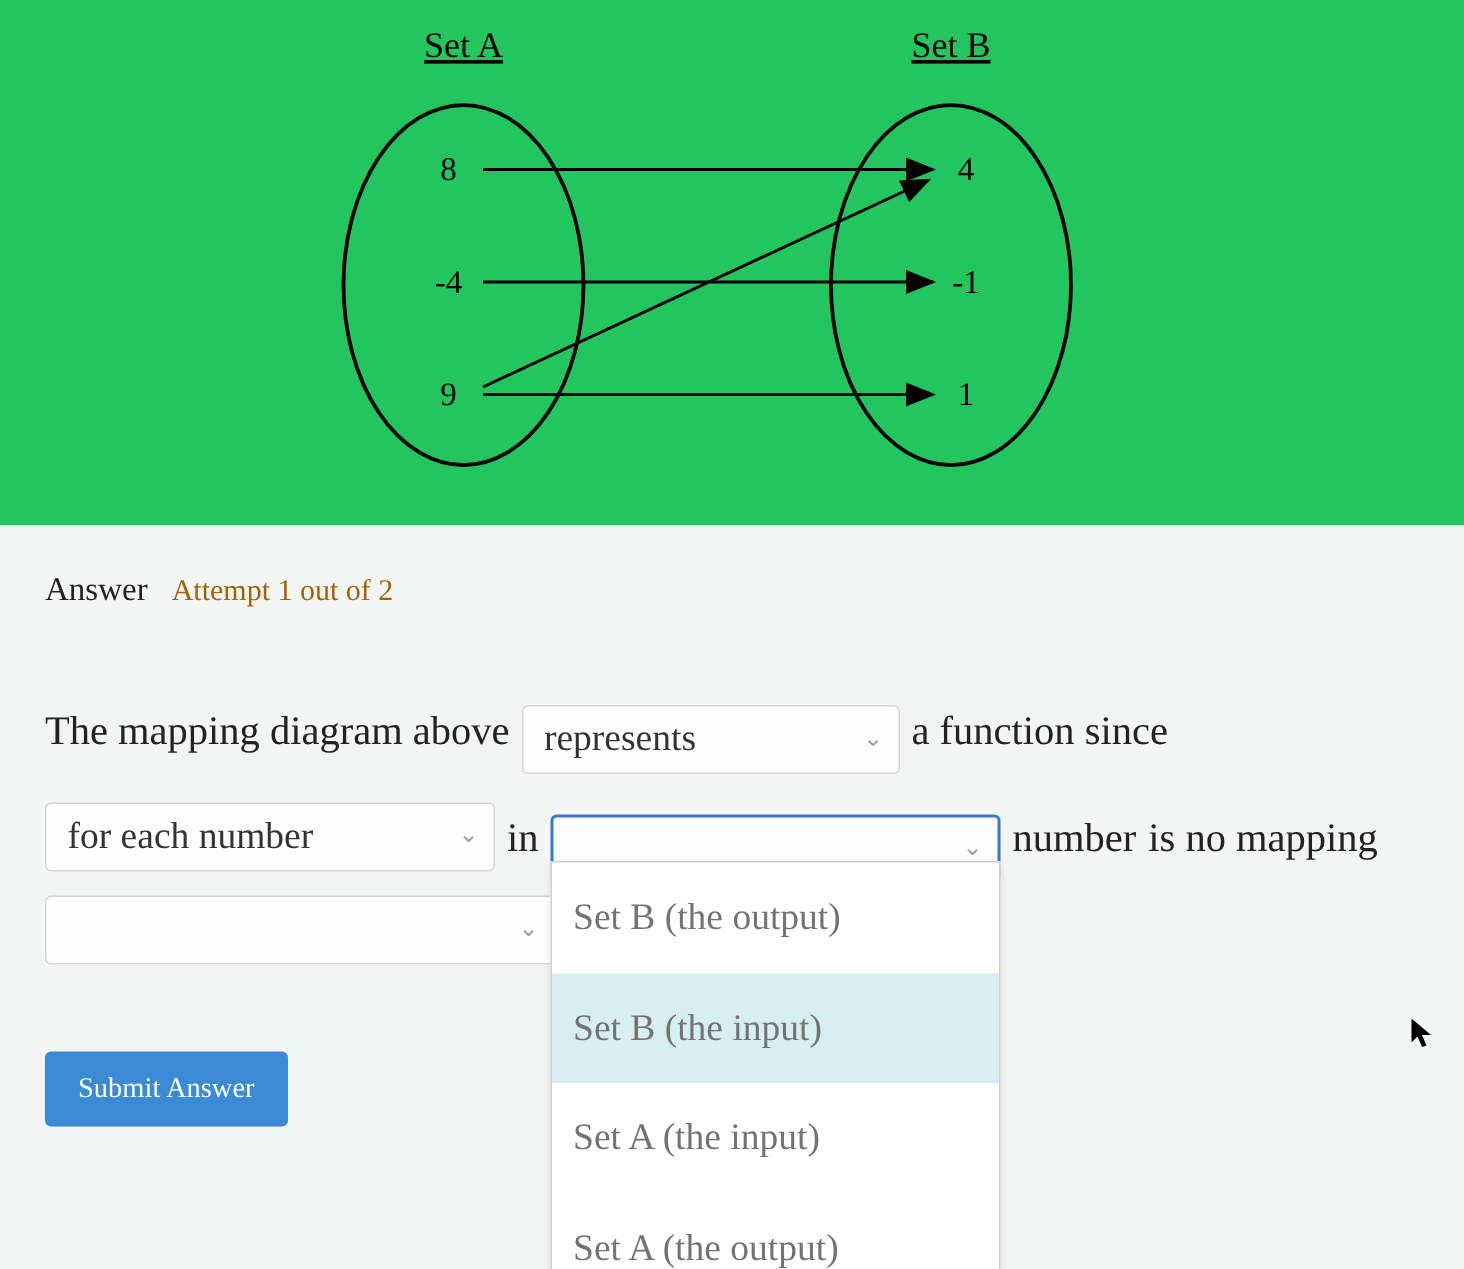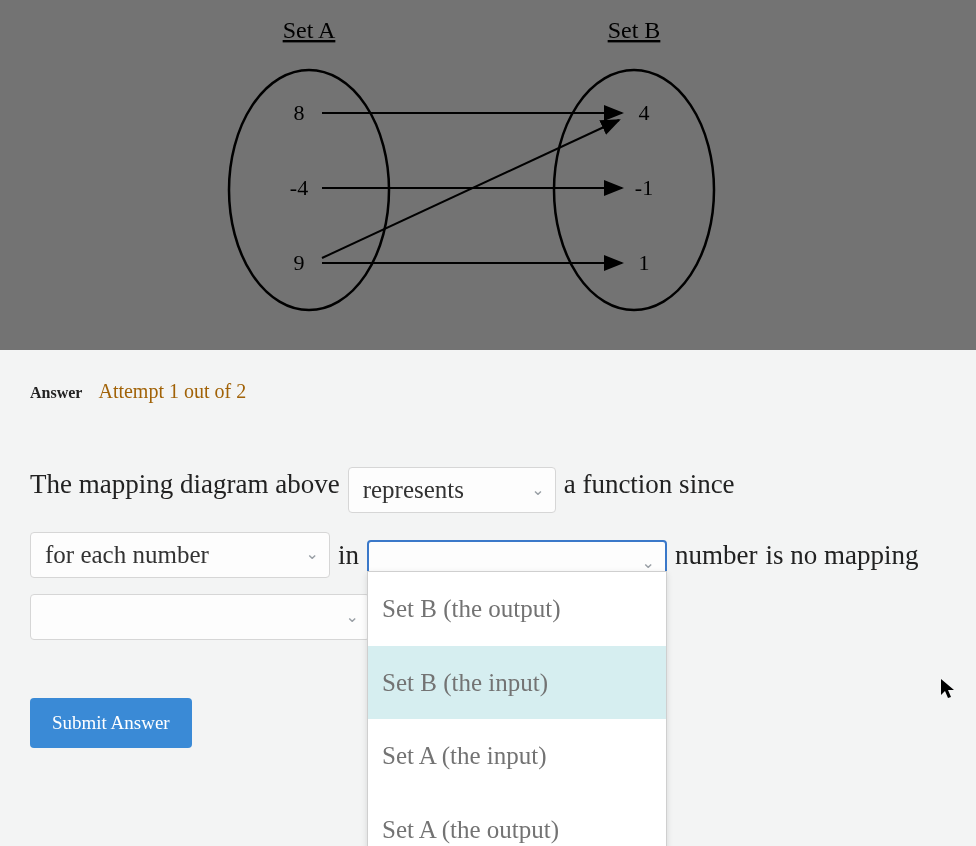--- a/index.html
+++ b/index.html
@@ -11,35 +11,35 @@
     color: #222;
     overflow: hidden;
     position: relative;
   }
   .diagram-area {
     width: 100%;
     height: 350px;
     padding-top: 10px;
     display: flex;
     justify-content: center;
-    background: #737373;
+    background: #22c55e;
     padding-left: 12px;
   }
   .diagram-area svg { display: block; }
   .answer-section {
     background: #f3f4f4;
     padding: 30px 30px 40px 30px;
     height: 496px;
   }
   .answer-header {
     margin-bottom: 50px;
   }
   .answer-label {
-    font-weight: bold;
-    font-size: 16px;
+    font-weight: normal;
+    font-size: 22px;
     color: #222;
     font-family: Georgia, serif;
   }
   .attempt {
     font-size: 20px;
     color: #a16207;
     margin-left: 12px;
     font-family: Georgia, serif;
   }
   .sentence {
@@ -67,21 +67,21 @@
     padding: 0 10px 0 14px;
     color: #333;
     font-family: Georgia, serif;
     cursor: pointer;
   }
   .dd .chev {
     margin-left: 10px;
     color: #9aa0a6;
     font-size: 16px;
   }
-  .dd-wide { width: 208px; margin-top: 12px; }
+  .dd-wide { width: 252px; margin-top: 12px; }
   .dd-med { width: 300px; }
   .dd-focus {
     border: 2px solid #3a78c9;
     width: 300px;
     position: relative;
   }
   .dd-blank { width: 340px; }
   .dropdown-wrap {
     position: relative;
     display: inline-block;

